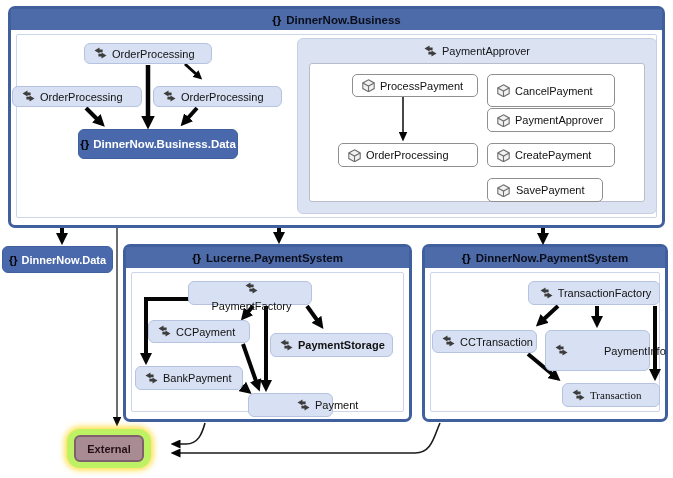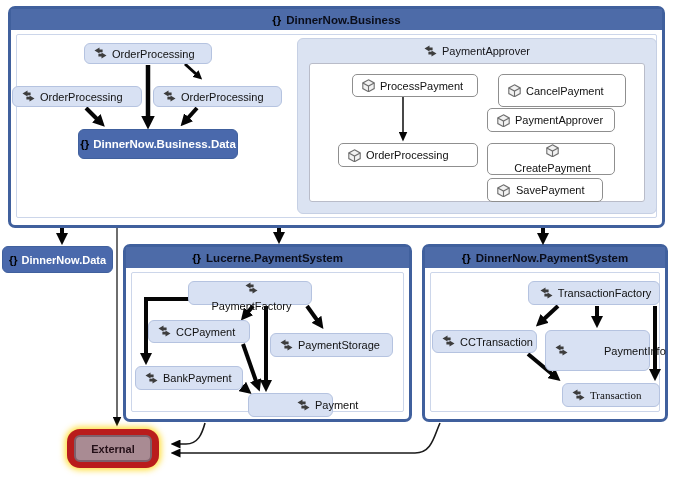--- a/index.html
+++ b/index.html
@@ -26,21 +26,21 @@
         white-space:nowrap;border-radius:6px;padding:0 6px 0 9px;}
   .n-light{background:#d8e1f3;border:1px solid #b5c3e0;}
   .n-white{background:#fff;border:1px solid #8f8f8f;border-radius:5px;}
   .n-dark{background:#4a69ac;border:1px solid #40609d;color:#fff;font-weight:bold;
           justify-content:center;padding:0 6px;}
   .brace{font-weight:bold;color:#000;}
   .n-dark .lbl{color:#fff;}
   .icon{flex:0 0 auto;display:inline-flex;}
 
   
-  .external-outer{position:absolute;left:67px;top:429px;width:92px;height:39px;background:#b91c1c;
+  .external-outer{position:absolute;left:67px;top:429px;width:84px;height:39px;background:#bef264;
         border-radius:13px;box-shadow:0 0 6px 2px rgba(255,213,0,.8);box-sizing:border-box;}
   .external-inner{position:absolute;left:7px;top:6px;right:7px;bottom:6px;background:#a98b93;
         border:2px solid #7e616c;border-radius:6px;display:flex;align-items:center;justify-content:center;
         color:#241018;font-weight:bold;font-size:11px;box-sizing:border-box;}
 
   .edges{position:absolute;left:0;top:0;width:673px;height:478px;z-index:5;pointer-events:none;}
   .node,.external-outer{z-index:10;}
   .container,.group{z-index:1;}
   .group{z-index:2;}
 </style>
@@ -149,21 +149,21 @@
   </div>
 
   <div class="node n-white" style="left:340px;top:74px;width:126px;height:23px;margin-left:12px;">
     <span class="icon">
         <svg width="13" height="13">
           <use href="#cube-glyph"></use>
         </svg>
       </span>
     <span class="lbl">ProcessPayment</span>
   </div>
-  <div class="node n-white" style="left:487px;top:74px;width:128px;height:33px;margin-left:11px;">
+  <div class="node n-white" style="left:487px;top:74px;width:128px;height:33px;">
     <span class="icon">
         <svg width="13" height="13">
           <use href="#cube-glyph"></use>
         </svg>
       </span>
     <span class="lbl">CancelPayment</span>
   </div>
   <div class="node n-white" style="left:487px;top:108px;width:128px;height:24px;">
     <span class="icon">
         <svg width="13" height="13">
@@ -173,21 +173,21 @@
     <span class="lbl">PaymentApprover</span>
   </div>
   <div class="node n-white" style="left:338px;top:143px;width:140px;height:24px;">
     <span class="icon">
         <svg width="13" height="13">
           <use href="#cube-glyph"></use>
         </svg>
       </span>
     <span class="lbl">OrderProcessing</span>
   </div>
-  <div class="node n-white" style="left:487px;top:143px;width:128px;height:32px;flex-direction:column;">
+  <div class="node n-white" style="left:487px;top:143px;width:128px;height:24px;">
     <span class="icon">
         <svg width="13" height="13">
           <use href="#cube-glyph"></use>
         </svg>
       </span>
     <span class="lbl">CreatePayment</span>
   </div>
   <div class="node n-white" style="left:487px;top:178px;width:116px;height:24px;gap:6px;">
     <span class="icon">
         <svg width="13" height="13">
@@ -218,21 +218,21 @@
     <span class="lbl">PaymentFactory</span>
   </div>
   <div class="node n-light" style="left:148px;top:320px;width:102px;height:23px;">
     <span class="icon">
         <svg width="13" height="13">
           <use href="#graph-glyph"></use>
         </svg>
       </span>
     <span class="lbl">CCPayment</span>
   </div>
-  <div class="node n-light" style="left:270px;top:333px;width:123px;height:24px;">
+  <div class="node n-light" style="left:270px;top:333px;width:123px;height:24px;font-weight:bold;">
     <span class="icon">
         <svg width="13" height="13">
           <use href="#graph-glyph"></use>
         </svg>
       </span>
     <span class="lbl">PaymentStorage</span>
   </div>
   <div class="node n-light" style="left:135px;top:366px;width:108px;height:24px;">
     <span class="icon">
         <svg width="13" height="13">

